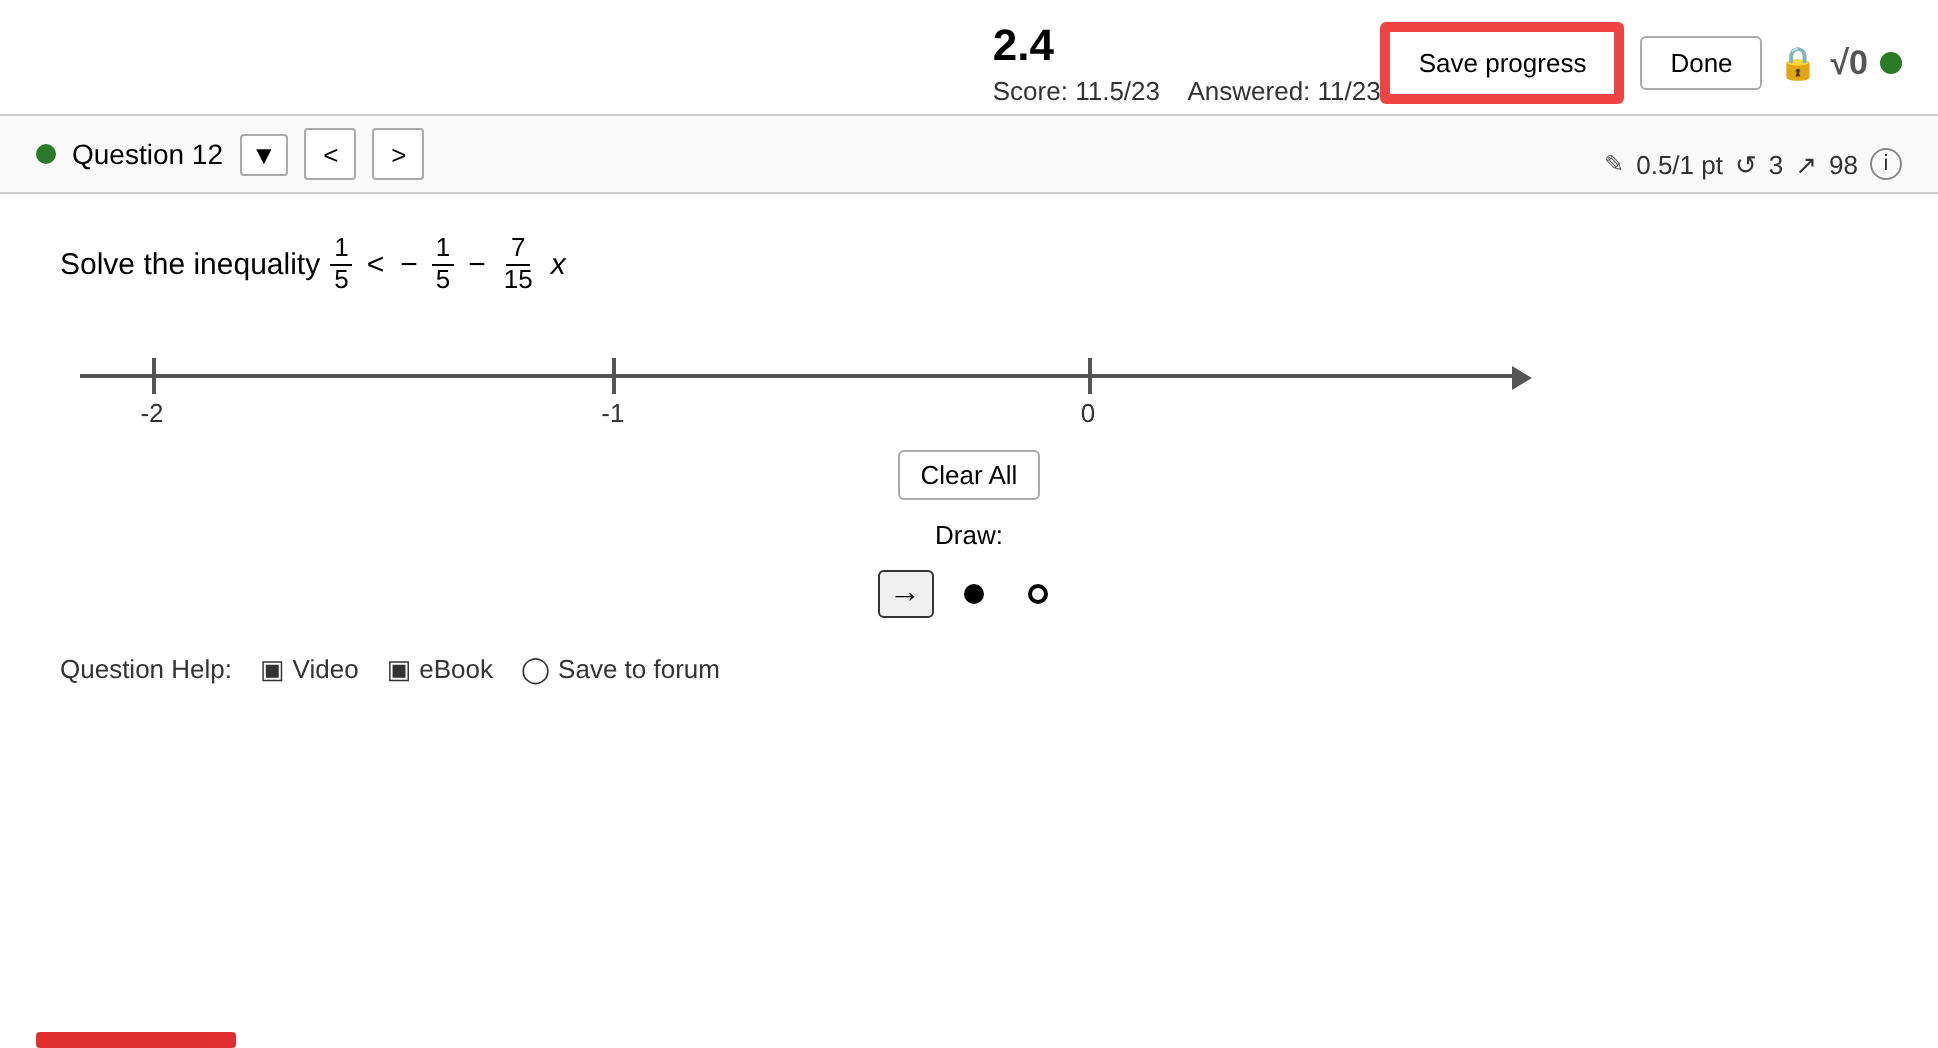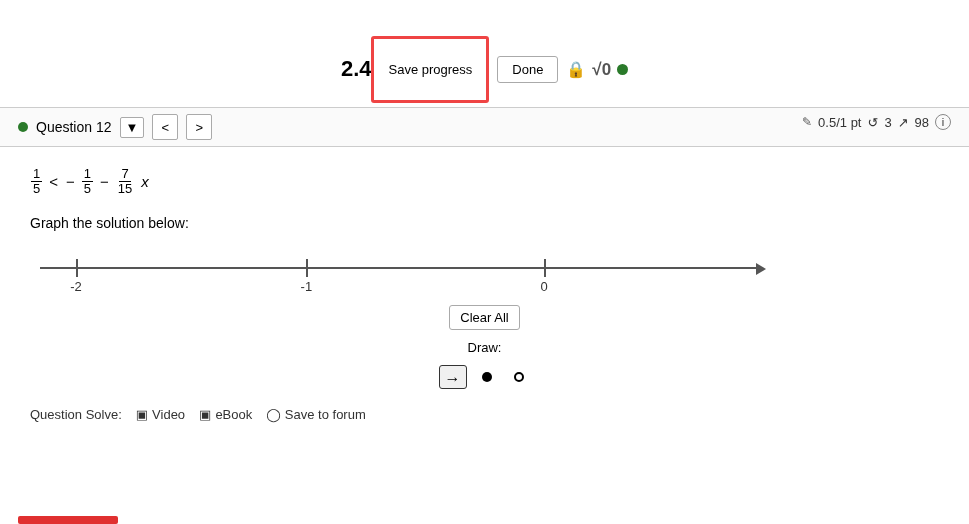--- a/index.html
+++ b/index.html
@@ -10,44 +10,43 @@
       width: 969px;
       min-height: 524px;
       position: relative;
       overflow: hidden;
     }
 
     
     .top-bar {
       display: flex;
       align-items: center;
-      justify-content: center;
+      justify-content: flex-end;
       padding: 10px 18px 4px 18px;
-      margin-top: 26px;
     }
     .top-left {}
     .section-title {
       font-size: 22px;
       font-weight: bold;
       line-height: 1.2;
     }
     .score-line {
       font-size: 13px;
       color: #333;
       margin-top: 2px;
     }
     .top-right {
       display: flex;
       align-items: center;
       gap: 8px;
     }
     .btn-save-progress {
-      border: 3px solid #ef4444;
-      background: #fff;
-      padding: 23px 14px;
+      border: 5px solid #ef4444;
+      background: #fff;
+      padding: 8px 14px;
       font-size: 13px;
       cursor: pointer;
       border-radius: 3px;
     }
     .btn-done {
       border: 1px solid #aaa;
       background: #fff;
       padding: 5px 14px;
       font-size: 13px;
       cursor: pointer;
@@ -68,21 +67,21 @@
       width: 11px;
       height: 11px;
       background: #2a7a2a;
       border-radius: 50%;
       display: inline-block;
     }
 
     
     .question-nav {
       display: flex;
-      align-items: flex-start;
+      align-items: flex-end;
       justify-content: space-between;
       padding: 6px 18px;
       border-top: 1px solid #ccc;
       border-bottom: 1px solid #ccc;
       background: #fafafa;
     }
     .question-nav-left {
       display: flex;
       align-items: center;
       gap: 8px;
@@ -314,20 +313,27 @@
       background: #e03030;
       border-radius: 2px;
     }
   </style>
 </head>
 <body>
 
 <div class="top-bar">
   <div class="top-left">
     <div class="section-title">2.4</div>
+    <div class="score-line">
+      <span>Score:</span>
+      <span>11.5/23</span>
+      &nbsp;&nbsp;
+      <span>Answered:</span>
+      <span>11/23</span>
+    </div>
   </div>
   <div class="top-right">
     <button class="btn-save-progress">Save progress</button>
     <button class="btn-done">Done</button>
     <div class="top-icons">
       <span style="cursor:pointer;">🔒</span>
       <span class="radical-icon">√0</span>
       <span class="dot-green"></span>
     </div>
   </div>
@@ -350,20 +356,21 @@
       <span>↗</span>
       <span>98</span>
       <span style="cursor:pointer; border:1px solid #888; border-radius:50%; width:16px; height:16px; display:inline-flex; align-items:center; justify-content:center; font-size:11px;">i</span>
     </div>
   </div>
 </div>
 
 <div class="main-content">
 
   <div class="problem-text">
+    <span>Solve the inequality</span>
 
     <span class="math-frac">
       <span class="num">1</span>
       <span class="den">5</span>
     </span>
     <span class="math-op">&lt;</span>
     <span class="math-op">−</span>
 
     <span class="math-frac">
       <span class="num">1</span>
@@ -372,21 +379,20 @@
     <span class="math-op">−</span>
 
     <span class="math-frac">
       <span class="num">7</span>
       <span class="den">15</span>
     </span>
     <span style="font-style:italic; margin:0 2px;">x</span>
   </div>
 
 
-  <div class="graph-label">Graph the solution below:</div>
 
   <div class="number-line-container">
     <div class="number-line"></div>
 
     <div class="tick" style="left: 5%;"></div>
     <div class="tick-label" style="left: 5%;">-2</div>
 
     <div class="tick" style="left: 37%;"></div>
     <div class="tick-label" style="left: 37%;">-1</div>
 
@@ -404,21 +410,21 @@
       <span class="tool-dot">
         <span class="tool-dot-filled"></span>
       </span>
       <span class="tool-dot">
         <span class="tool-dot-open"></span>
       </span>
     </div>
   </div>
 
   <div class="question-help">
-    <span>Question Solve:</span>
+    <span>Question Help:</span>
     <span class="help-item">
       <span class="help-icon">▣</span>
       <span>Video</span>
     </span>
     <span class="help-item">
       <span class="help-icon">▣</span>
       <span>eBook</span>
     </span>
     <span class="help-item">
       <span class="help-icon">◯</span>

